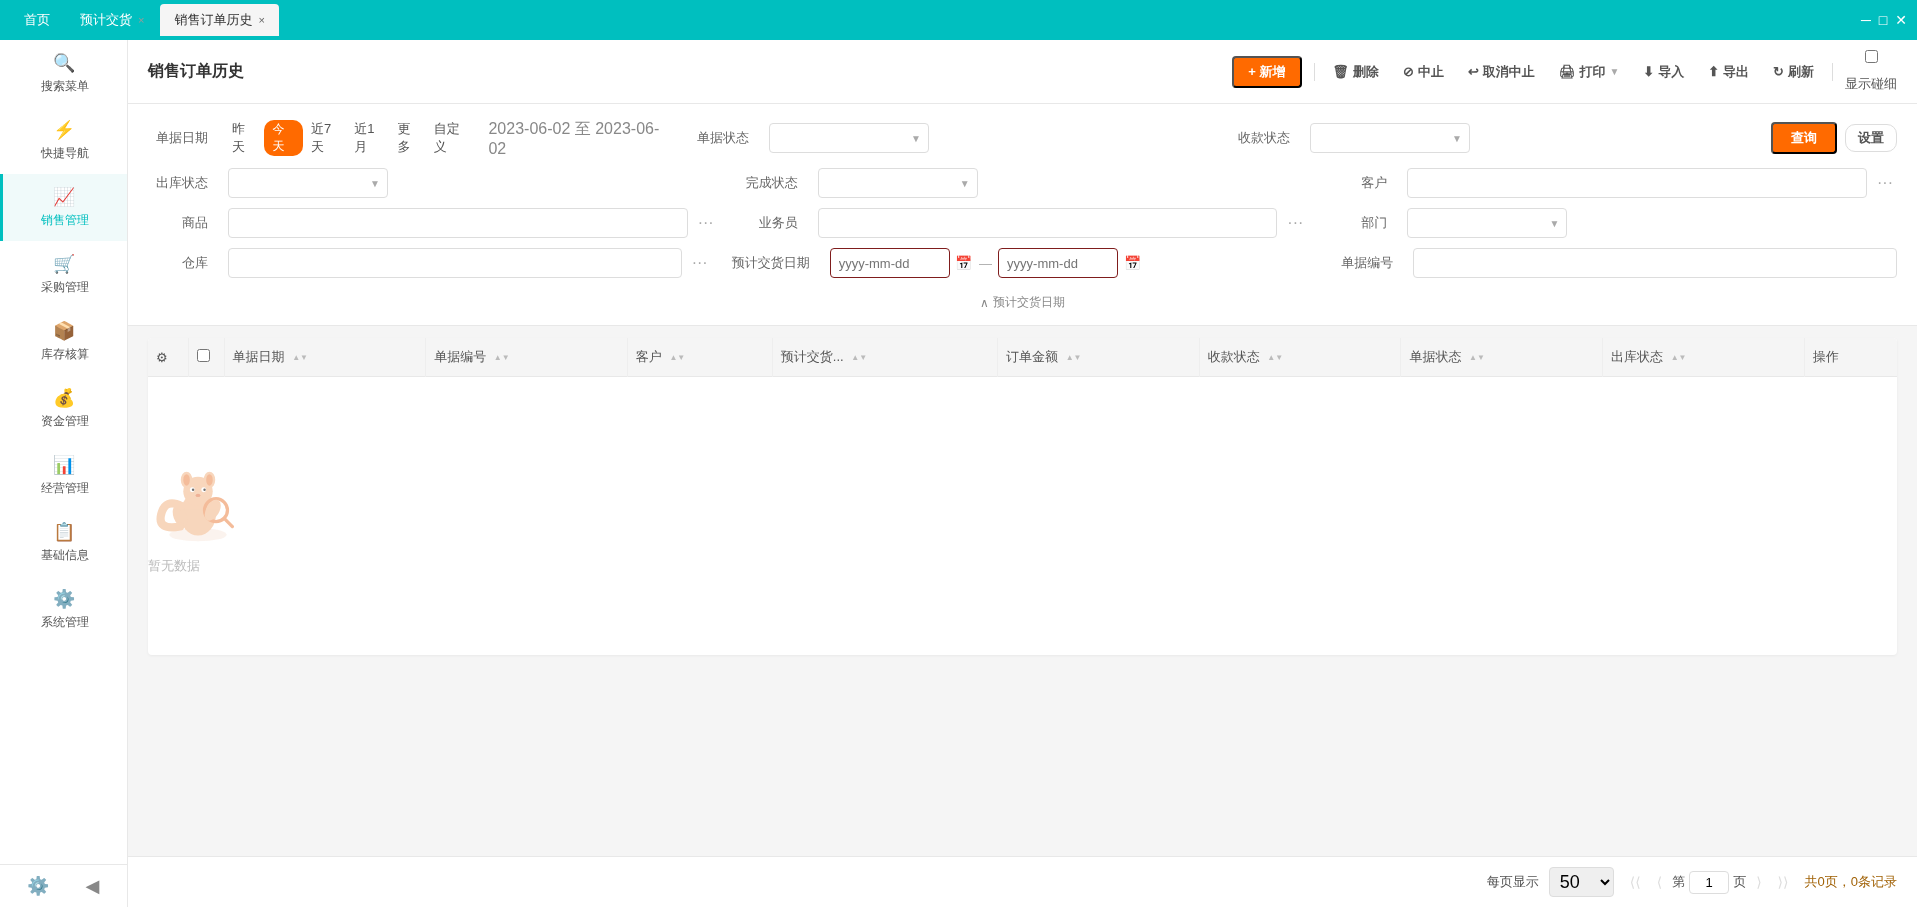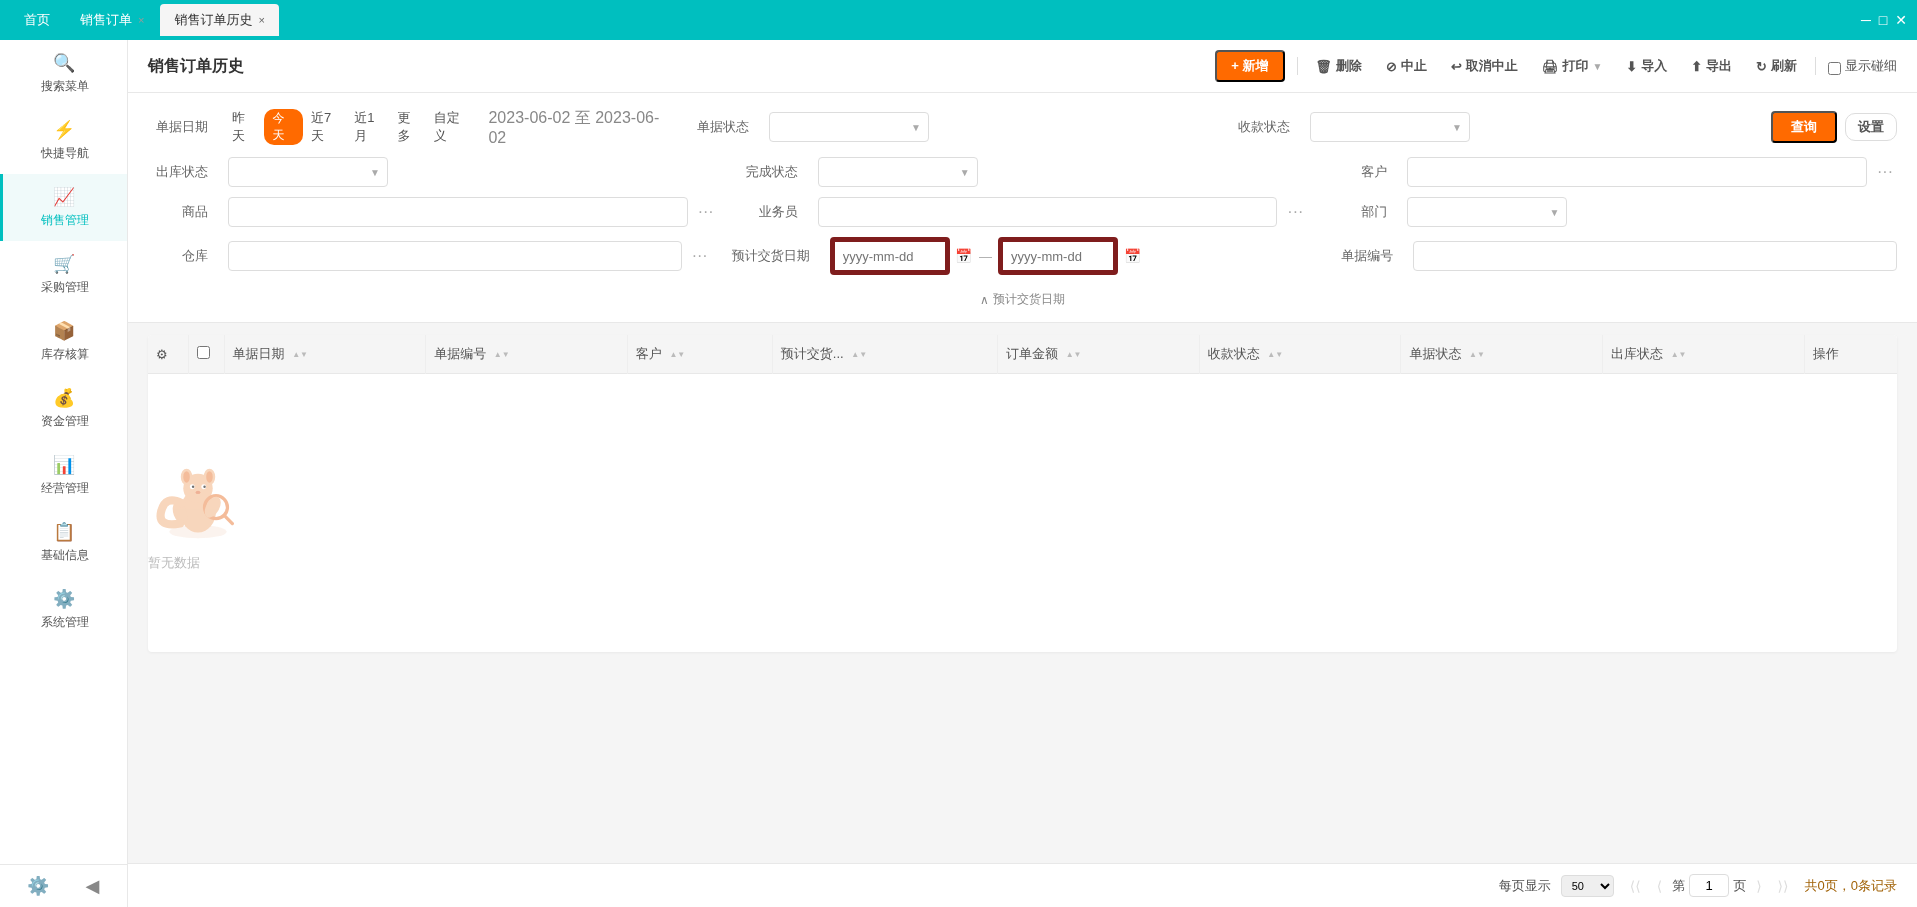--- a/index.html
+++ b/index.html
@@ -29,75 +29,75 @@
     
     .content { flex: 1; display: flex; flex-direction: column; overflow: hidden; background: #f5f5f5; }
 
     
     .page-header { background: #fff; padding: 10px 20px; border-bottom: 1px solid #e8e8e8; display: flex; align-items: center; justify-content: space-between; flex-shrink: 0; }
     .page-title { font-size: 16px; font-weight: bold; color: #333; }
     .toolbar { display: flex; align-items: center; gap: 12px; }
     .toolbar-btn { display: flex; align-items: center; gap: 4px; cursor: pointer; color: #555; font-size: 13px; padding: 4px 6px; border-radius: 3px; font-weight: bold; }
     .toolbar-btn.primary { background: #ff6a00; color: #fff; padding: 5px 14px; border-radius: 4px; }
     .toolbar-divider { width: 1px; height: 18px; background: #ddd; }
-    .display-cols { display: flex; align-items: flex-end; gap: 4px; font-size: 13px; color: #555; cursor: pointer; }
+    .display-cols { display: flex; align-items: center; gap: 12px; font-size: 13px; color: #555; cursor: pointer; flex-direction: column; }
     .display-cols input[type=checkbox] { cursor: pointer; }
 
     
     .filter-area { background: #fff; padding: 14px 20px; border-bottom: 1px solid #e8e8e8; flex-shrink: 0; }
     .filter-row { display: flex; align-items: center; gap: 20px; margin-bottom: 10px; }
     .filter-row:last-child { margin-bottom: 0; }
     .filter-label { color: #666; min-width: 60px; text-align: right; flex-shrink: 0; font-size: 13px; }
     .filter-value { display: flex; align-items: center; gap: 6px; flex: 1; min-width: 0; }
     .date-shortcuts { display: flex; align-items: center; gap: 4px; font-size: 13px; }
     .date-shortcut { color: #555; cursor: pointer; padding: 2px 4px; }
     .date-shortcut.active { background: #ff6a00; color: #fff; border-radius: 10px; padding: 1px 8px; font-size: 12px; }
     .date-range { color: #888; font-size: 16px; }
     .filter-select { border: 1px solid #ddd; border-radius: 4px; padding: 4px 28px 4px 8px; font-size: 13px; color: #333; background: #fff; min-width: 160px; height: 30px; appearance: none; cursor: pointer; position: relative; }
     .select-wrapper { position: relative; display: inline-flex; align-items: center; }
     .select-wrapper .chevron { position: absolute; right: 8px; color: #aaa; font-size: 10px; pointer-events: none; }
     .filter-input { border: 1px solid #ddd; border-radius: 4px; padding: 4px 8px; font-size: 13px; color: #333; height: 30px; min-width: 160px; }
     .filter-dots { color: #aaa; cursor: pointer; font-size: 16px; padding: 0 4px; }
     .date-input-wrapper { display: flex; align-items: center; gap: 6px; }
-    .date-input { border: 5px solid #7f1d1d; border-radius: 4px; padding: 4px 8px; font-size: 13px; color: #aaa; height: 38px; width: 120px; }
+    .date-input { border: 1px solid #7f1d1d; border-radius: 4px; padding: 4px 8px; font-size: 13px; color: #aaa; height: 30px; width: 120px; }
     .cal-icon { color: #aaa; font-size: 14px; cursor: pointer; }
     .collapse-bar { display: flex; align-items: center; justify-content: center; padding: 6px 0 0; cursor: pointer; color: #888; font-size: 12px; gap: 4px; }
 
     
     .table-area { flex: 1; overflow: auto; padding: 12px 20px 0; }
     .data-table { width: 100%; border-collapse: collapse; background: #fff; border-radius: 4px; overflow: hidden; box-shadow: 0 1px 3px rgba(0,0,0,0.05); }
     .data-table thead tr { background: #f5f5f5; border-bottom: 1px solid #e8e8e8; }
     .data-table th { padding: 10px 8px; text-align: left; font-weight: normal; color: #555; font-size: 13px; white-space: nowrap; border-right: 1px solid #eee; }
     .data-table th:last-child { border-right: none; }
     .data-table th .sort-icons { display: inline-flex; flex-direction: column; margin-left: 4px; line-height: 1; font-size: 8px; color: #bbb; vertical-align: middle; }
     .th-settings { width: 40px; text-align: center; }
     .th-checkbox { width: 36px; text-align: center; }
     .empty-state { display: flex; flex-direction: column; align-items: flex-start; justify-content: center; padding: 80px 0; }
     .empty-svg { width: 100px; height: 90px; opacity: 0.7; }
     .empty-text { color: #bbb; font-size: 13px; margin-top: 10px; }
 
     
     .table-footer { background: #fff; padding: 10px 20px; border-top: 1px solid #e8e8e8; display: flex; align-items: center; justify-content: flex-end; gap: 10px; flex-shrink: 0; font-size: 13px; color: #555; }
-    .page-size-select { border: 1px solid #ddd; border-radius: 4px; padding: 3px 6px; font-size: 11px; }
+    .page-size-select { border: 1px solid #ddd; border-radius: 4px; padding: 3px 6px; font-size: 18px; }
     .pagination { display: flex; align-items: center; gap: 4px; }
     .page-btn { border: none; background: none; cursor: pointer; color: #aaa; font-size: 14px; padding: 2px 6px; }
     .page-btn.disabled { color: #ddd; cursor: not-allowed; }
     .page-input { border: 1px solid #ddd; border-radius: 4px; padding: 3px 6px; font-size: 13px; width: 40px; text-align: center; }
     .page-info { color: #a16207; }
   </style>
 </head>
 <body>
 
 <div class="top-bar">
   <div class="top-bar-tabs">
     <div class="top-tab">
       <span>首页</span>
     </div>
     <div class="top-tab">
-      <span>销售订单</span>
+      <span>预计交货</span>
       <span class="close-icon">×</span>
     </div>
     <div class="top-tab active">
       <span>销售订单历史</span>
       <span class="close-icon">×</span>
     </div>
   </div>
   <div class="top-bar-right">
     <span style="font-size:14px;">─</span>
     <span style="font-size:14px;">□</span>

